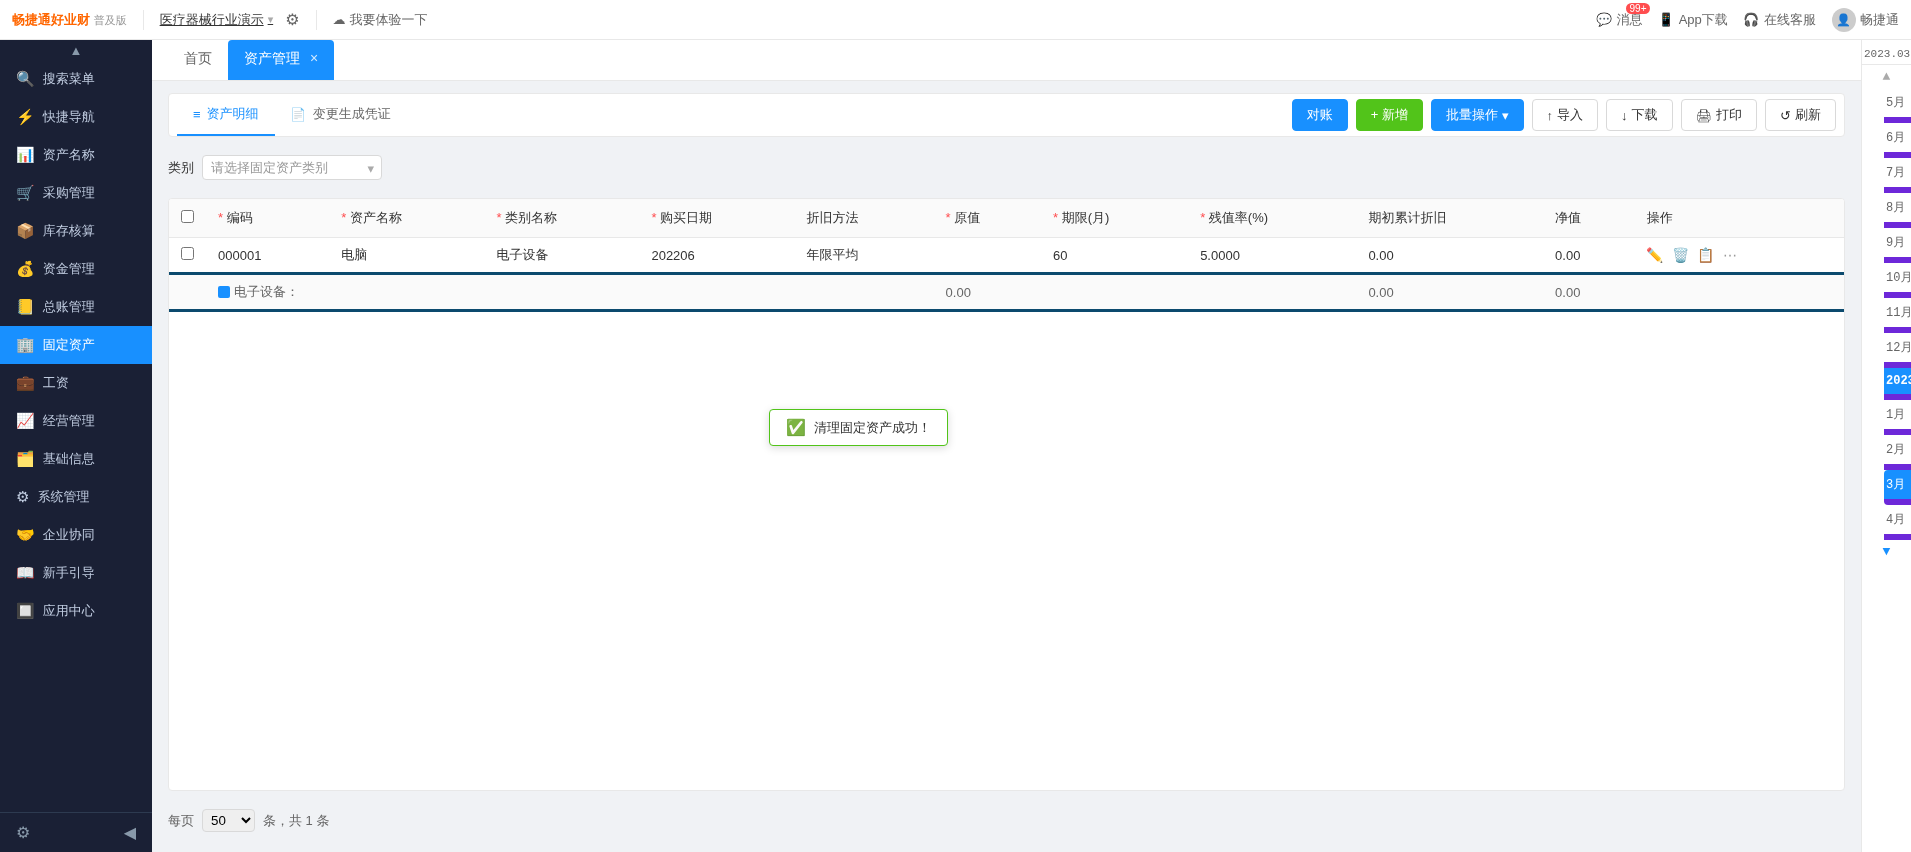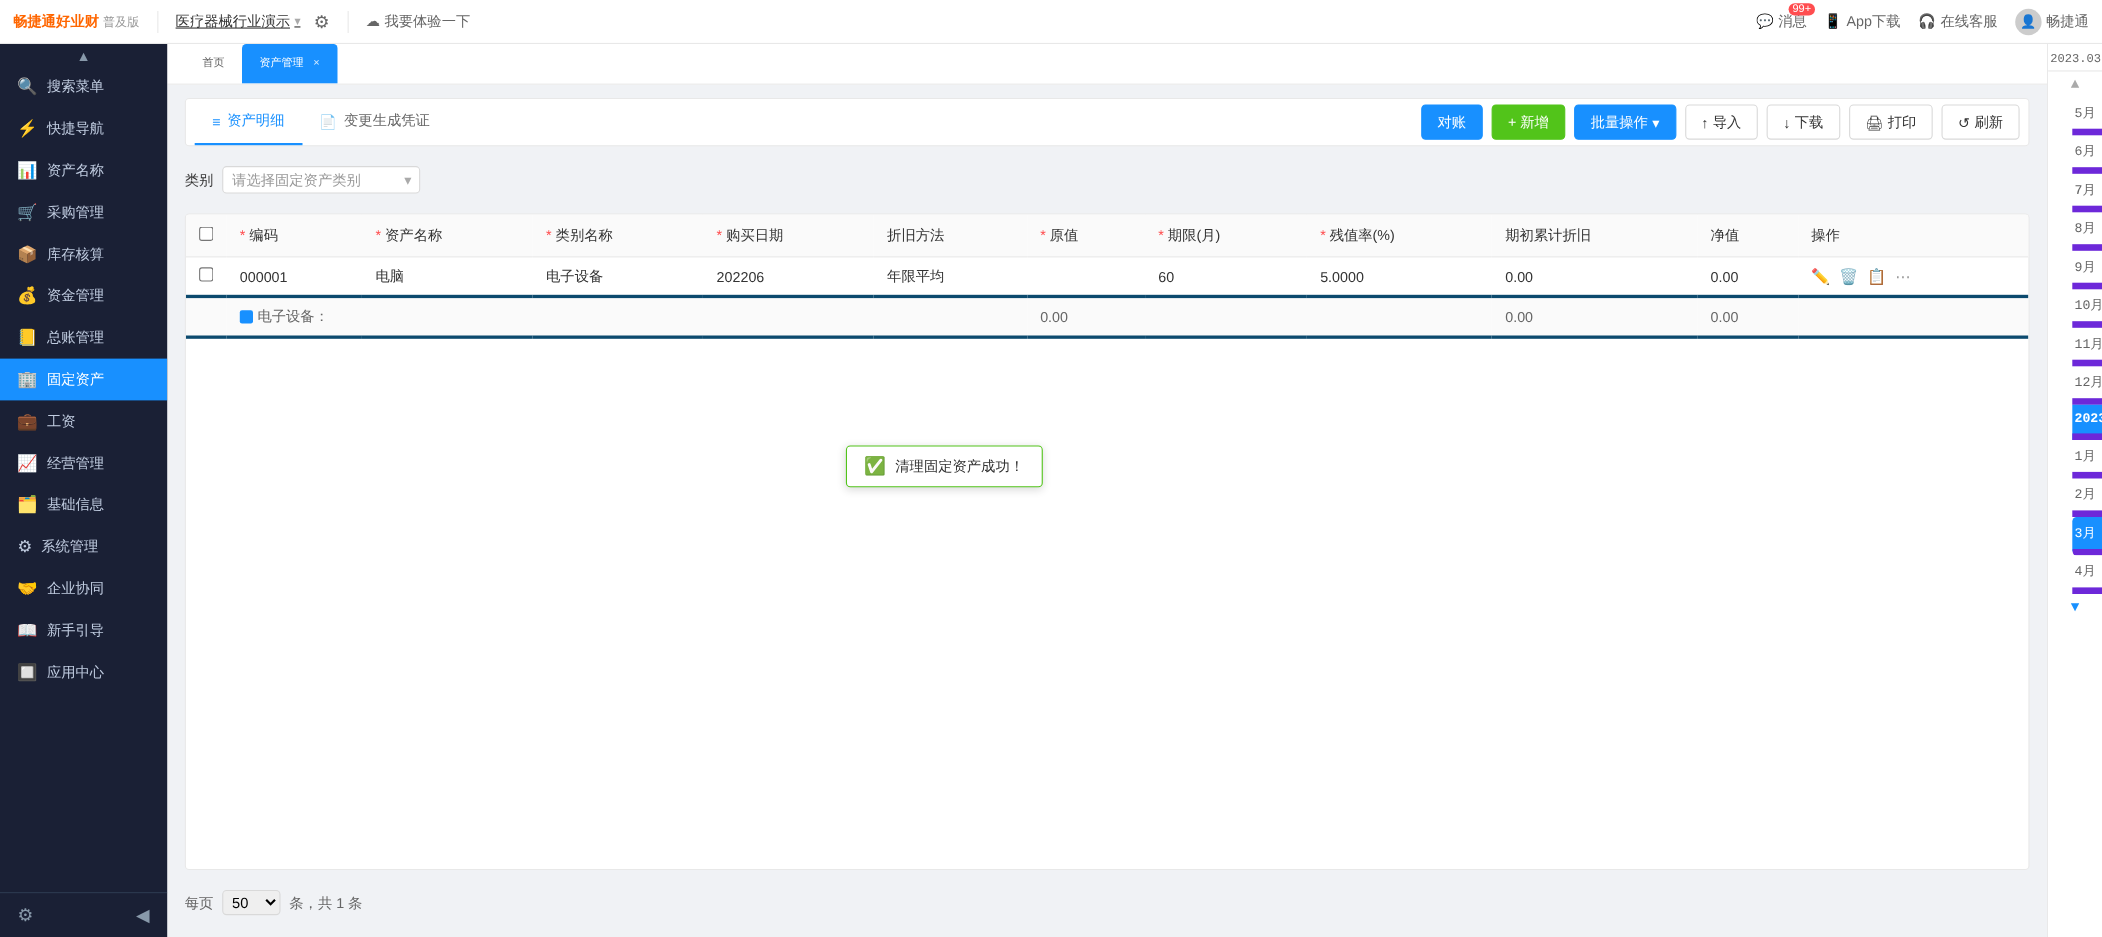--- a/index.html
+++ b/index.html
@@ -81,21 +81,21 @@
       display: flex;
       align-items: center;
       gap: 0;
       border-bottom: 1px solid #e8e8e8;
       flex-shrink: 0;
     }
     .tab-item {
       padding: 10px 16px;
       cursor: pointer;
       color: #666;
-      font-size: 10px;
+      font-size: 14px;
       border-bottom: 2px solid transparent;
     }
     .tab-item.active {
       background: #1890ff;
       color: #fff;
       border-radius: 4px 4px 0 0;
     }
     .tab-close { margin-left: 6px; cursor: pointer; color: rgba(255,255,255,0.8); }
 
     

